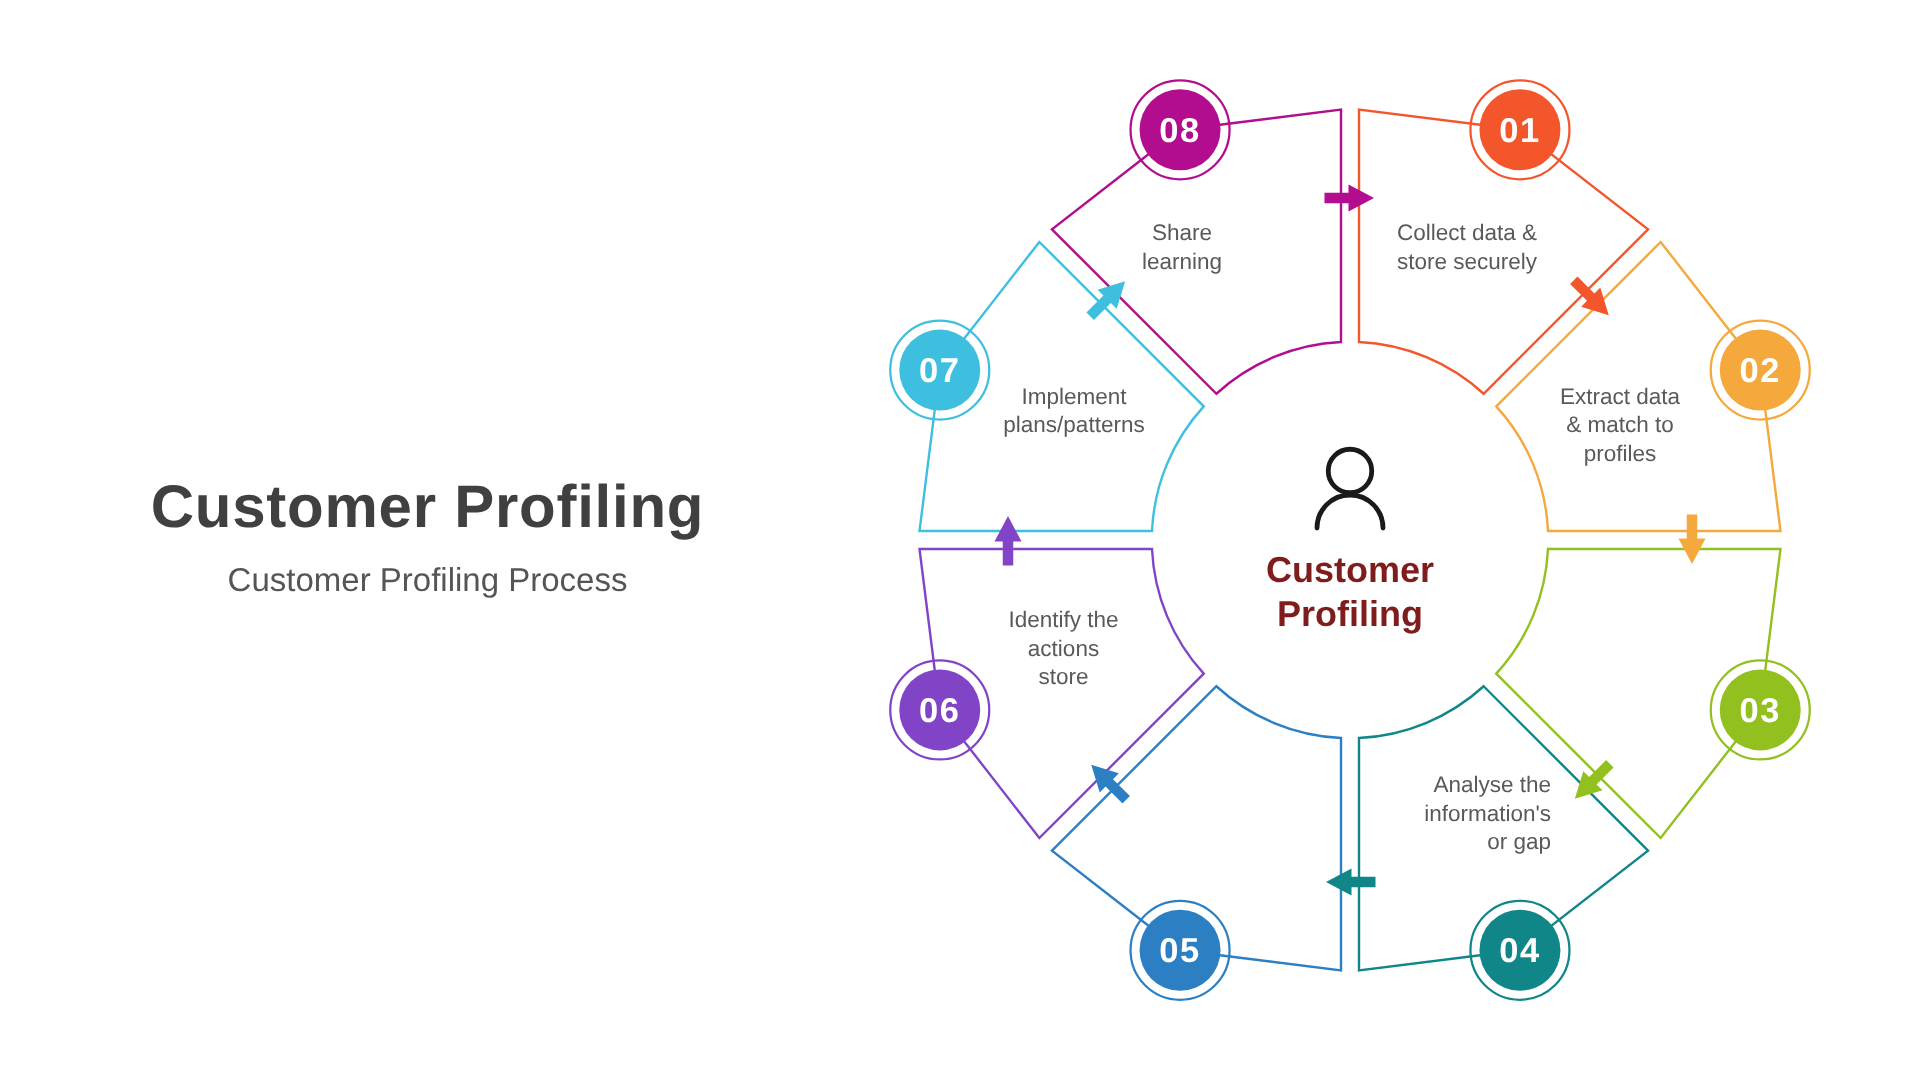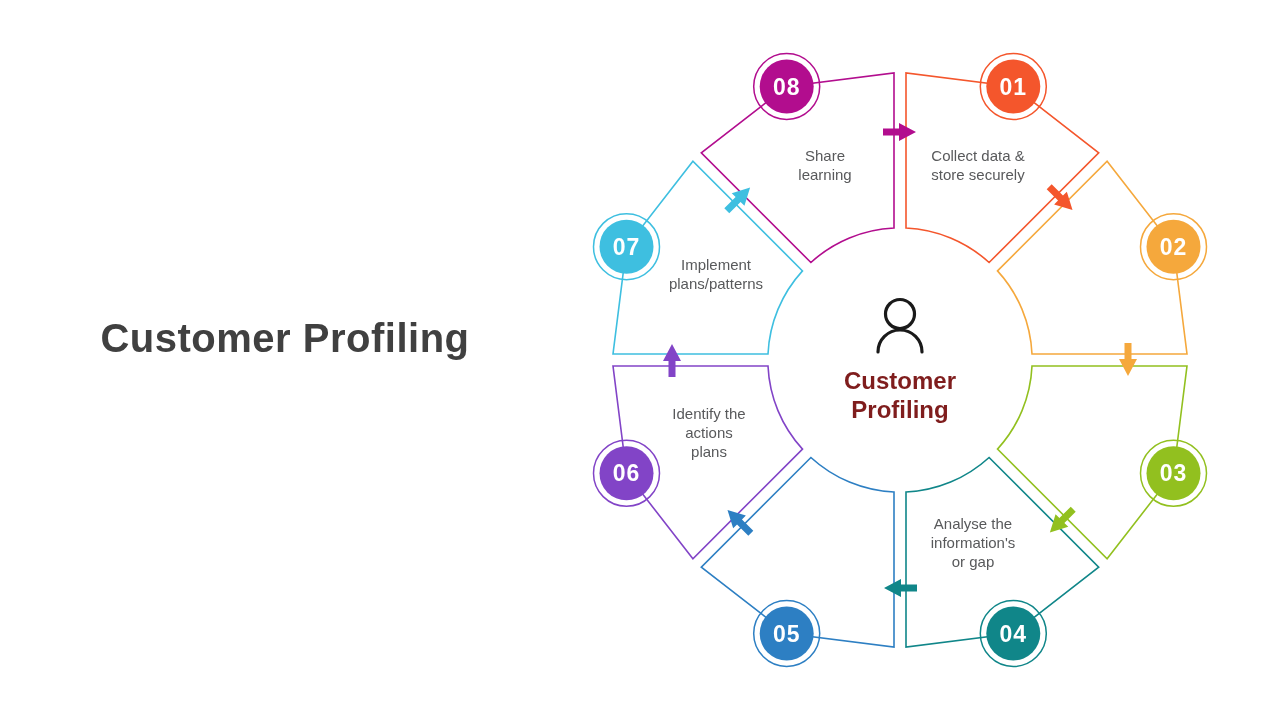--- a/index.html
+++ b/index.html
@@ -22,20 +22,21 @@
   .center-label{position:absolute;left:790px;top:366px;width:220px;text-align:center;
                 font-size:24px;line-height:29px;font-weight:bold;color:#7f1d1d;white-space:pre-line;}
 </style>
 </head>
 <body>
 
 <div class="stage">
 
   <div class="title-block">
     <h1>Customer Profiling</h1>
+    <p>Customer Profiling Process</p>
   </div>
 
   <div class="diagram">
     <svg width="1280" height="720" viewBox="0 0 1280 720">
 
       <path class="wedge" d="M 906 228 L 906 73 L 1013.3 86.5 L 1098.7 152.9 L 989.1 262.5 A 132 132 0 0 0 906 228 Z" stroke="#f4562c"></path>
       <path class="wedge" d="M 997.5 270.9 L 1107.1 161.3 L 1173.5 246.7 L 1187 354 L 1032 354 A 132 132 0 0 0 997.5 270.9 Z" stroke="#f5a83c"></path>
       <path class="wedge" d="M 1032 366 L 1187 366 L 1173.5 473.3 L 1107.1 558.7 L 997.5 449.1 A 132 132 0 0 0 1032 366 Z" stroke="#92c01f"></path>
       <path class="wedge" d="M 989.1 457.5 L 1098.7 567.1 L 1013.3 633.5 L 906 647 L 906 492 A 132 132 0 0 0 989.1 457.5 Z" stroke="#108689"></path>
       <path class="wedge" d="M 894 492 L 894 647 L 786.7 633.5 L 701.3 567.1 L 810.9 457.5 A 132 132 0 0 0 894 492 Z" stroke="#2d7fc3"></path>
@@ -88,25 +89,28 @@
         <circle class="person" cx="900" cy="314" r="14.5"></circle>
         <path class="person" d="M 878 352 A 22 22 0 0 1 922 352"></path>
       </g>
     </svg>
 
     <div class="center-label">Customer
 Profiling</div>
 
     <div class="step-label" style="left:893px;top:146px;">Collect data &amp;
 store securely</div>
-    <div class="step-label" style="left:888px;top:514px;">Analyse the
+    <div class="step-label" style="left:995px;top:255px;">Extract data
+&amp; match to
+profiles</div>
+    <div class="step-label" style="left:864px;top:514px;text-align:right;">Analyse the
 information's
 or gap</div>
     <div class="step-label" style="left:624px;top:404px;">Identify the
 actions
-plans</div>
+store</div>
     <div class="step-label" style="left:631px;top:255px;">Implement
 plans/patterns</div>
-    <div class="step-label" style="left:740px;top:146px;">Share
+    <div class="step-label" style="left:703px;top:146px;">Share
 learning</div>
   </div>
 
 </div>
 
 </body></html>

